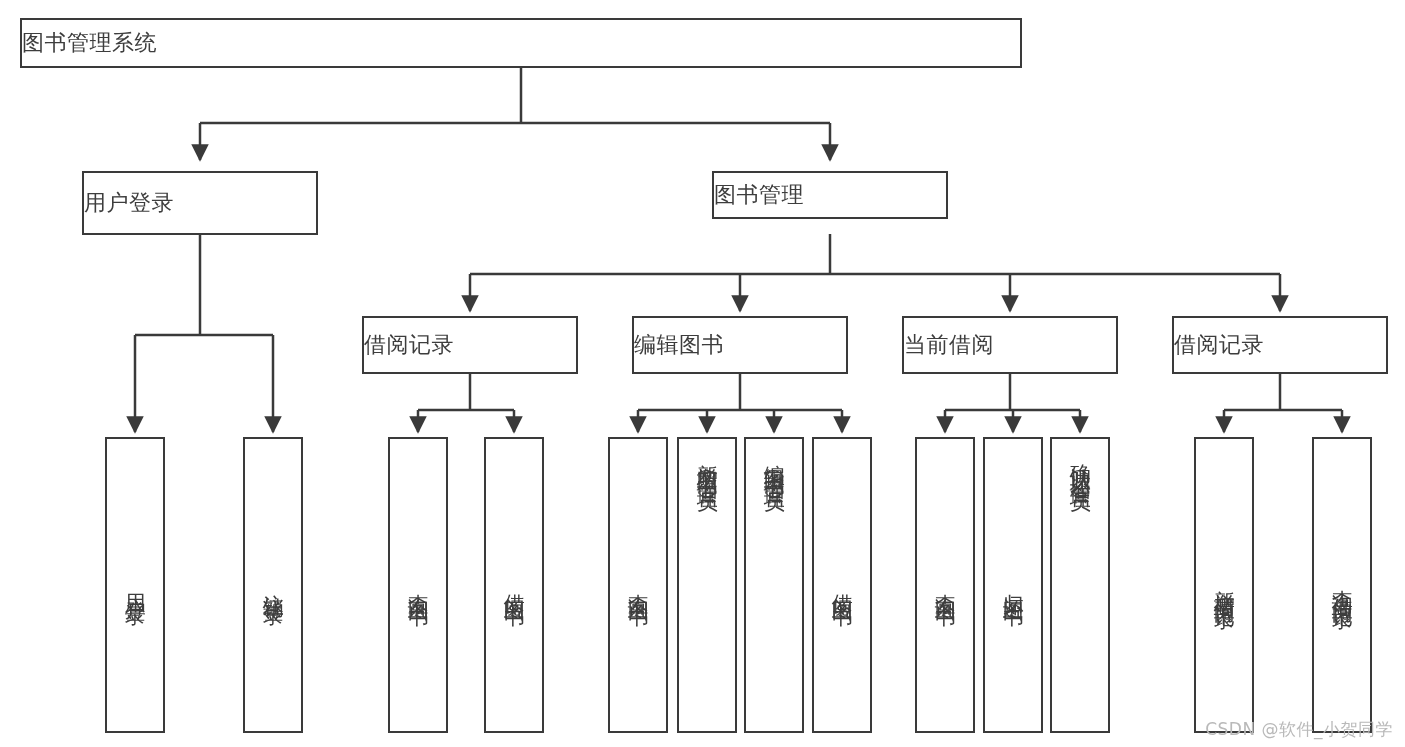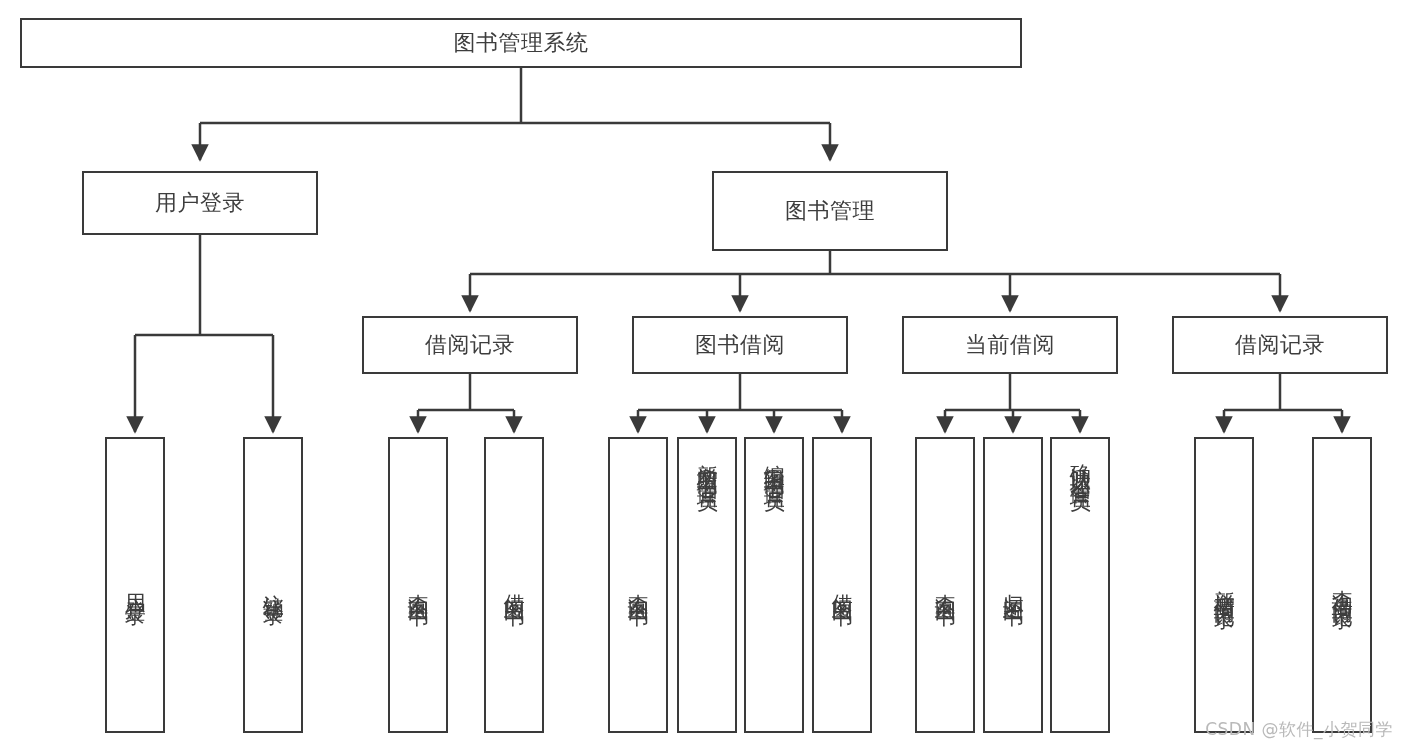--- a/index.html
+++ b/index.html
@@ -24,21 +24,21 @@
     width: 1405px;
     height: 747px;
   }
   .node-box {
     position: absolute;
     box-sizing: border-box;
     border: 2px solid #3a3a3a;
     background: #ffffff;
     display: flex;
     align-items: center;
-    justify-content: center;
+    justify-content: flex-start;
   }
   .node-label {
     color: #3d3d3d;
     font-size: 22px;
     line-height: 1.25;
     letter-spacing: 0.5px;
     white-space: nowrap;
   }
   .node-box.vertical {
     align-items: flex-start;
@@ -124,30 +124,30 @@
   </svg>
 
   <div class="node-box" style="left:20px; top:18px; width:1002px; height:50px;">
     <span class="node-label">图书管理系统</span>
   </div>
 
   <div class="node-box" style="left:82px; top:171px; width:236px; height:64px;">
     <span class="node-label">用户登录</span>
   </div>
 
-  <div class="node-box" style="left:712px; top:171px; width:236px; height:80px;">
+  <div class="node-box" style="left:712px; top:171px; width:236px; height:48px;">
     <span class="node-label">图书管理</span>
   </div>
 
   <div class="node-box" style="left:362px; top:316px; width:216px; height:58px;">
     <span class="node-label">借阅记录</span>
   </div>
 
   <div class="node-box" style="left:632px; top:316px; width:216px; height:58px;">
-    <span class="node-label">图书借阅</span>
+    <span class="node-label">编辑图书</span>
   </div>
 
   <div class="node-box" style="left:902px; top:316px; width:216px; height:58px;">
     <span class="node-label">当前借阅</span>
   </div>
 
   <div class="node-box" style="left:1172px; top:316px; width:216px; height:58px;">
     <span class="node-label">借阅记录</span>
   </div>
 

